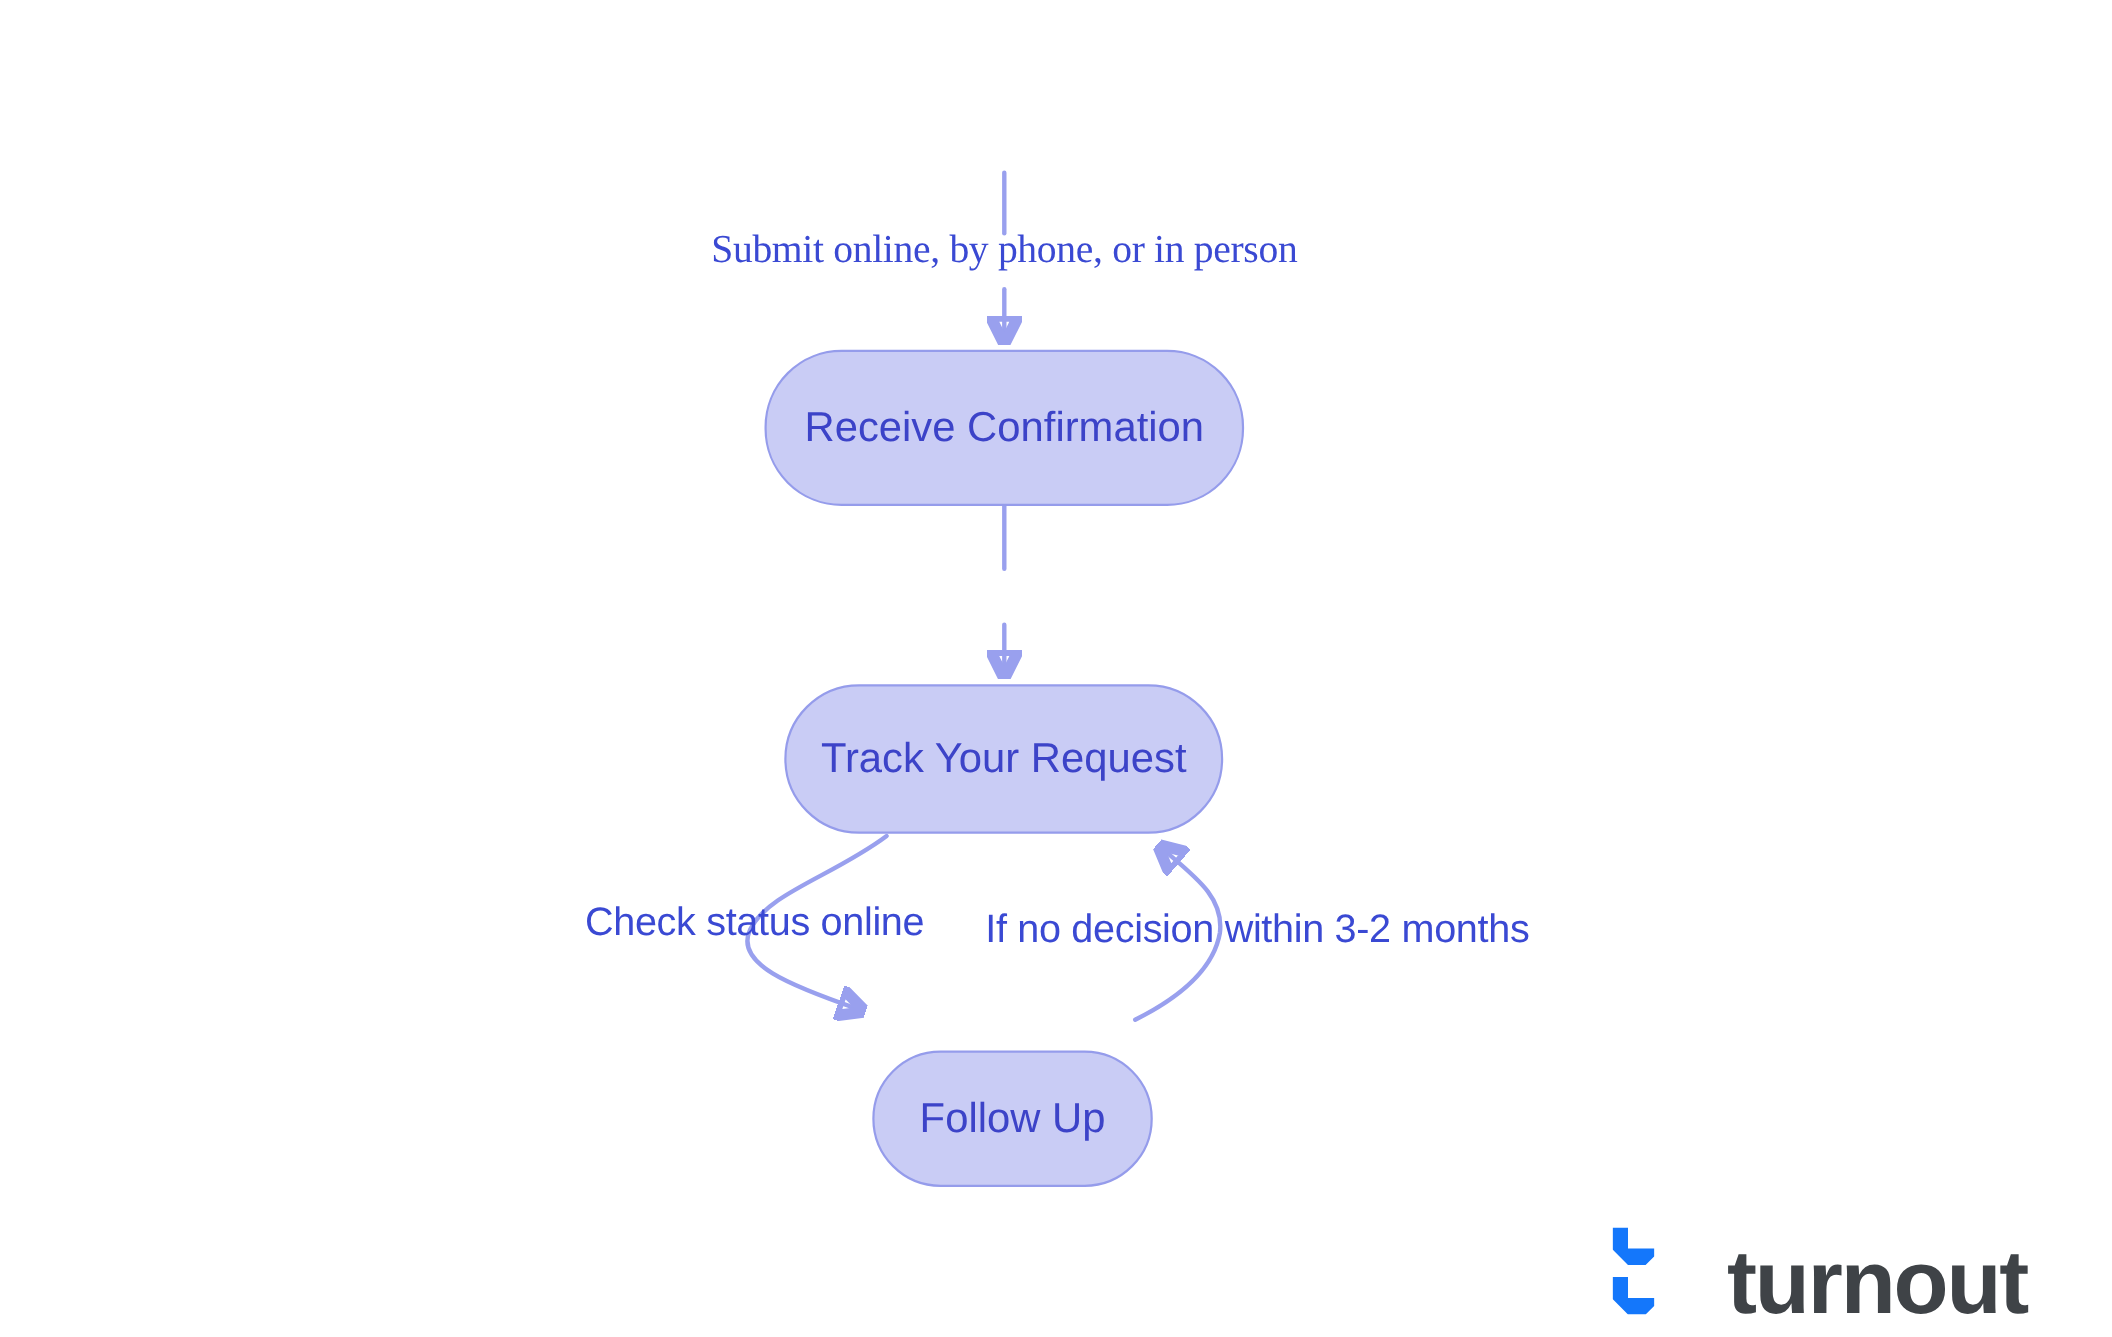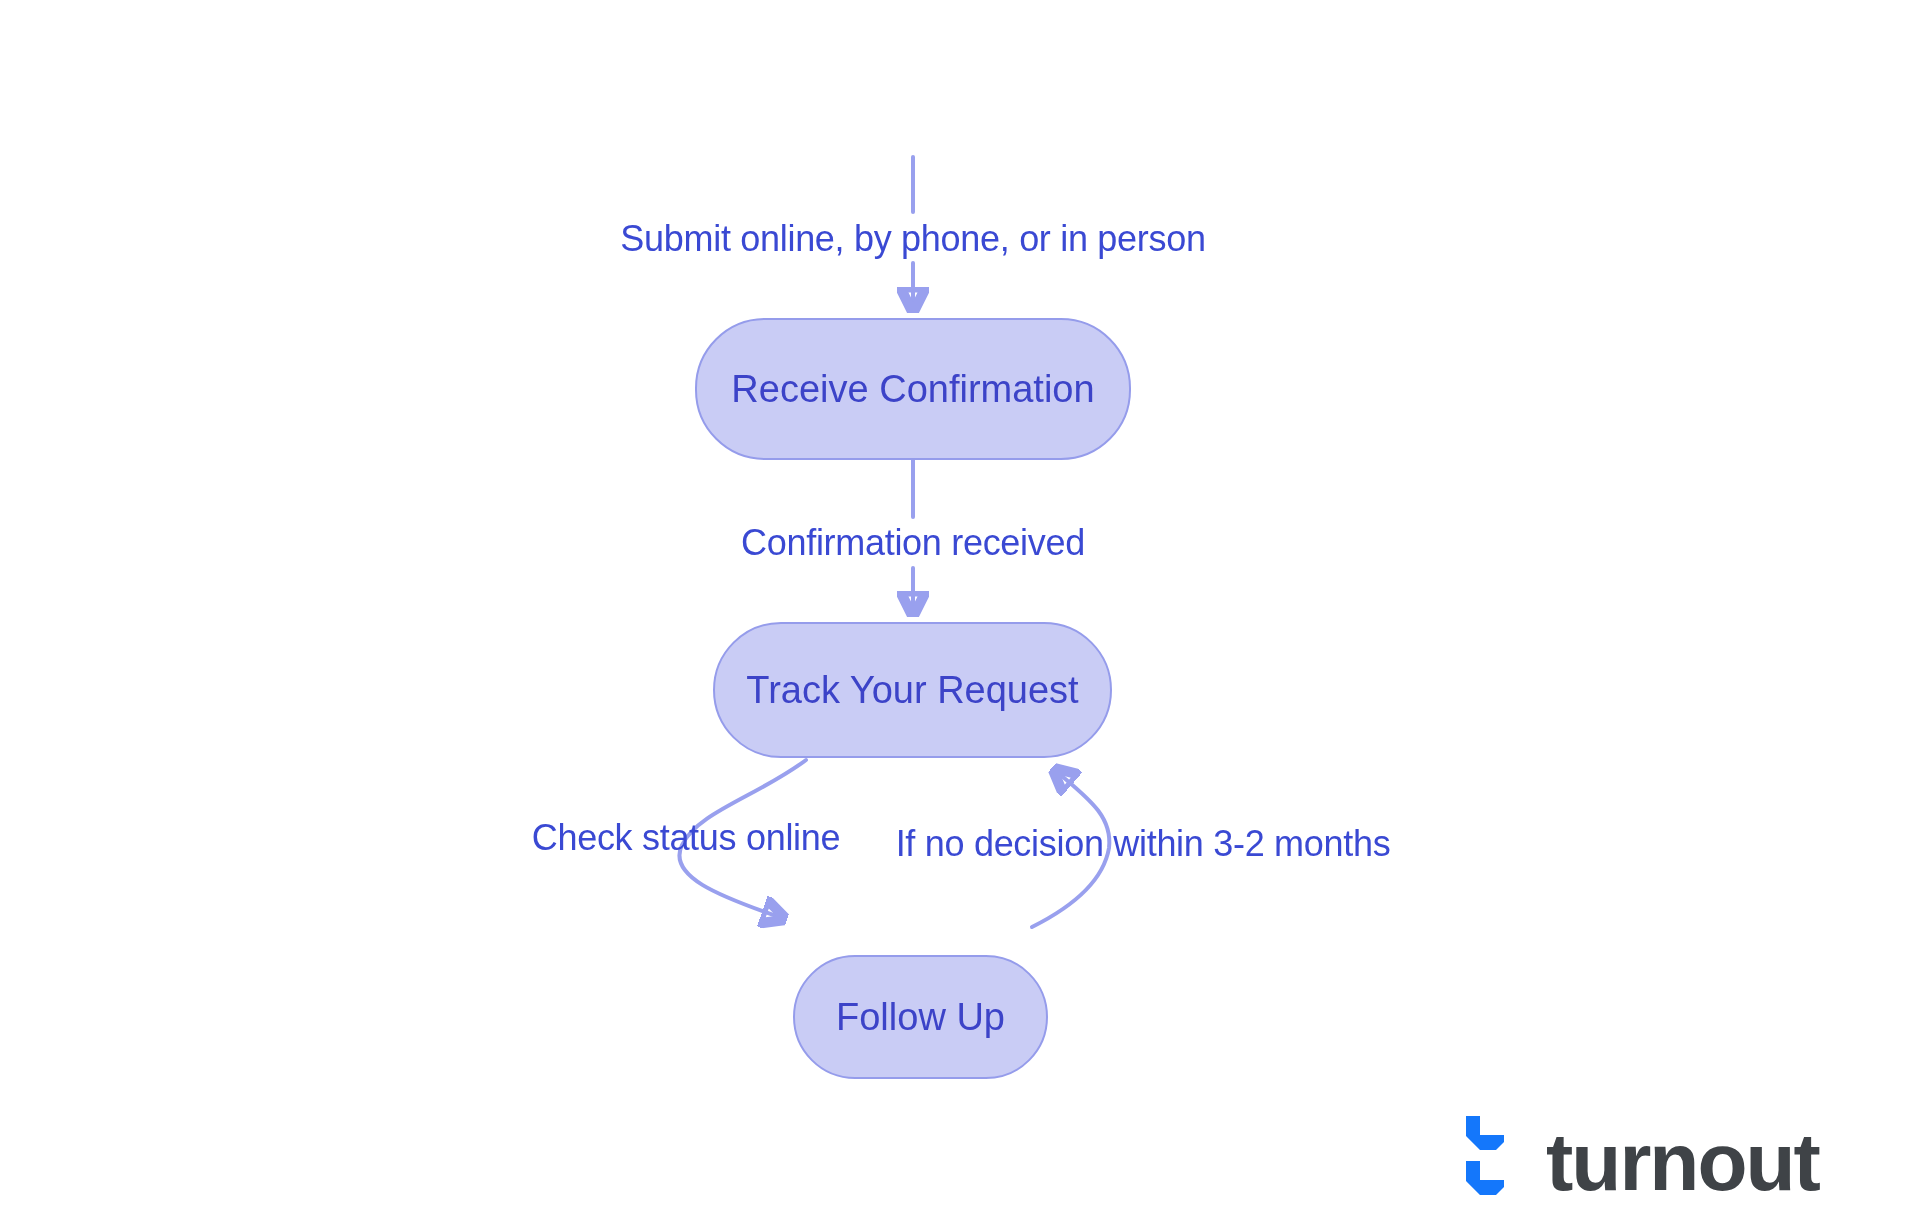--- a/index.html
+++ b/index.html
@@ -27,28 +27,28 @@
   .node-submit   { left: 702px; top: 18px;  width: 422px; height: 139px; }
   .node-receive  { left: 695px; top: 318px; width: 436px; height: 142px; }
   .node-track    { left: 713px; top: 622px; width: 399px; height: 136px; }
   .node-follow-up{ left: 793px; top: 955px; width: 255px; height: 124px; }
 
   .edge-label {
     position: absolute; transform: translate(-50%, -50%);
     color: var(--edge-label-text, #3a49d3);
     font-size: 36px; letter-spacing: -0.3px; white-space: nowrap;
   }
-  .edge-label-1 { left: 913px;  top: 239px; }
+  .edge-label-1 { left: 913px;  top: 226px; font-family: Liberation Serif, serif; }
   .edge-label-2 { left: 913px;  top: 543px; }
   .edge-label-3 { left: 686px;  top: 838px; }
   .edge-label-4 { left: 1143px; top: 844px; }
 
   .logo {
     position: absolute; left: 1466px; top: 1116px; height: 79px;
-    display: flex; align-items: center; gap: 42px;
+    display: flex; align-items: flex-end; gap: 66px;
   }
   .logo-icon { width: 38px; height: 79px; display: block; }
   .logo-icon path { fill: var(--logo-blue, #1477fb); }
   .logo-text {
     font-size: 82px; font-weight: 700; line-height: 1;
     letter-spacing: -2px; margin-bottom: -13px;
     color: var(--logo-text-color, #3f4347);
   }
 </style>
 </head>
@@ -78,21 +78,20 @@
     <span>Track Your Request</span>
   </div>
   <div class="node node-receive">
     <span>Receive Confirmation</span>
   </div>
   <div class="node node-follow-up">
     <span>Follow Up</span>
   </div>
 
   <div class="edge-label edge-label-1">Submit online, by phone, or in person</div>
-  <div class="edge-label edge-label-2">Confirmation received</div>
   <div class="edge-label edge-label-3">Check status online</div>
   <div class="edge-label edge-label-4">If no decision within 3-2 months</div>
 
   <div class="logo">
     <svg class="logo-icon" viewBox="0 0 38 79" xmlns="http://www.w3.org/2000/svg">
       <path d="M0,0 H14 V19 H38 V26 L30,34 H14 L0,20 Z"></path>
       <path d="M0,45 H14 V64 H38 V71 L30,79 H14 L0,65 Z"></path>
     </svg>
     <span class="logo-text">turnout</span>
   </div>

